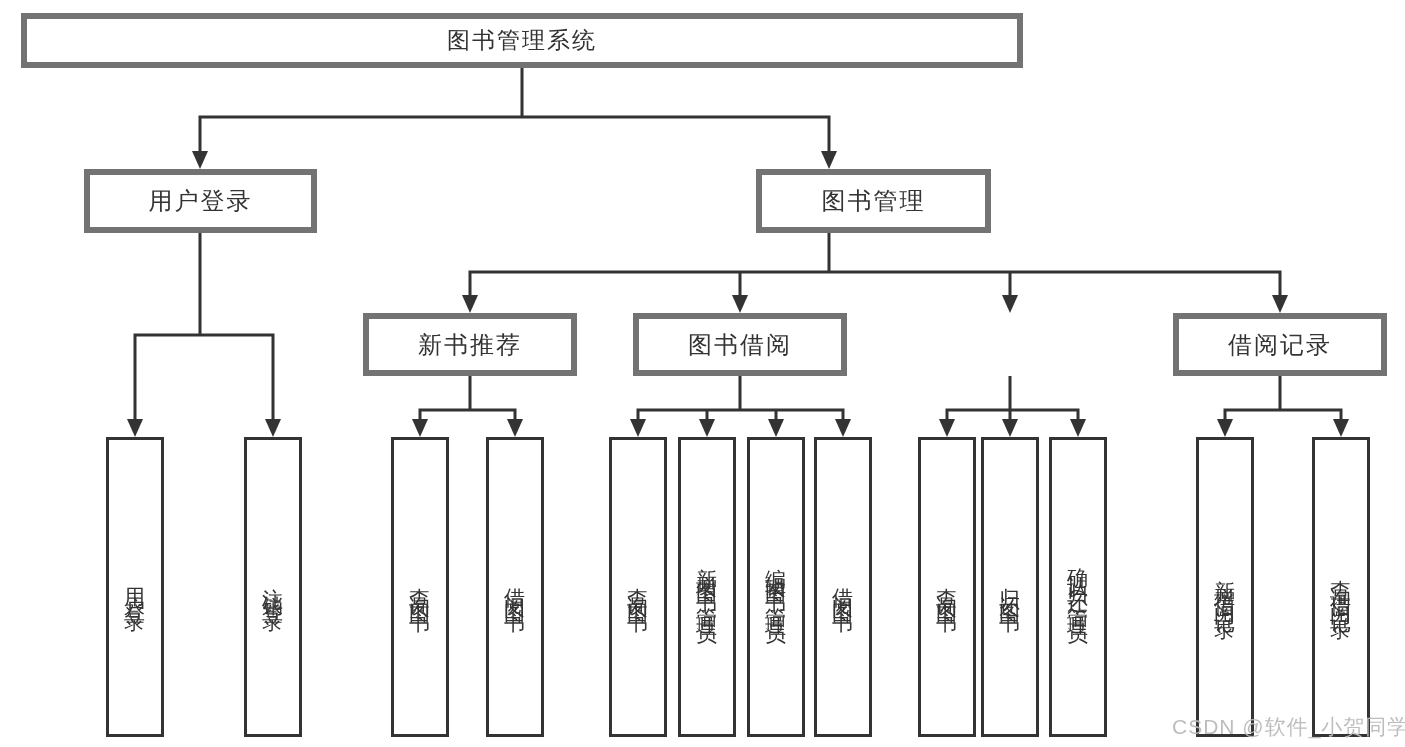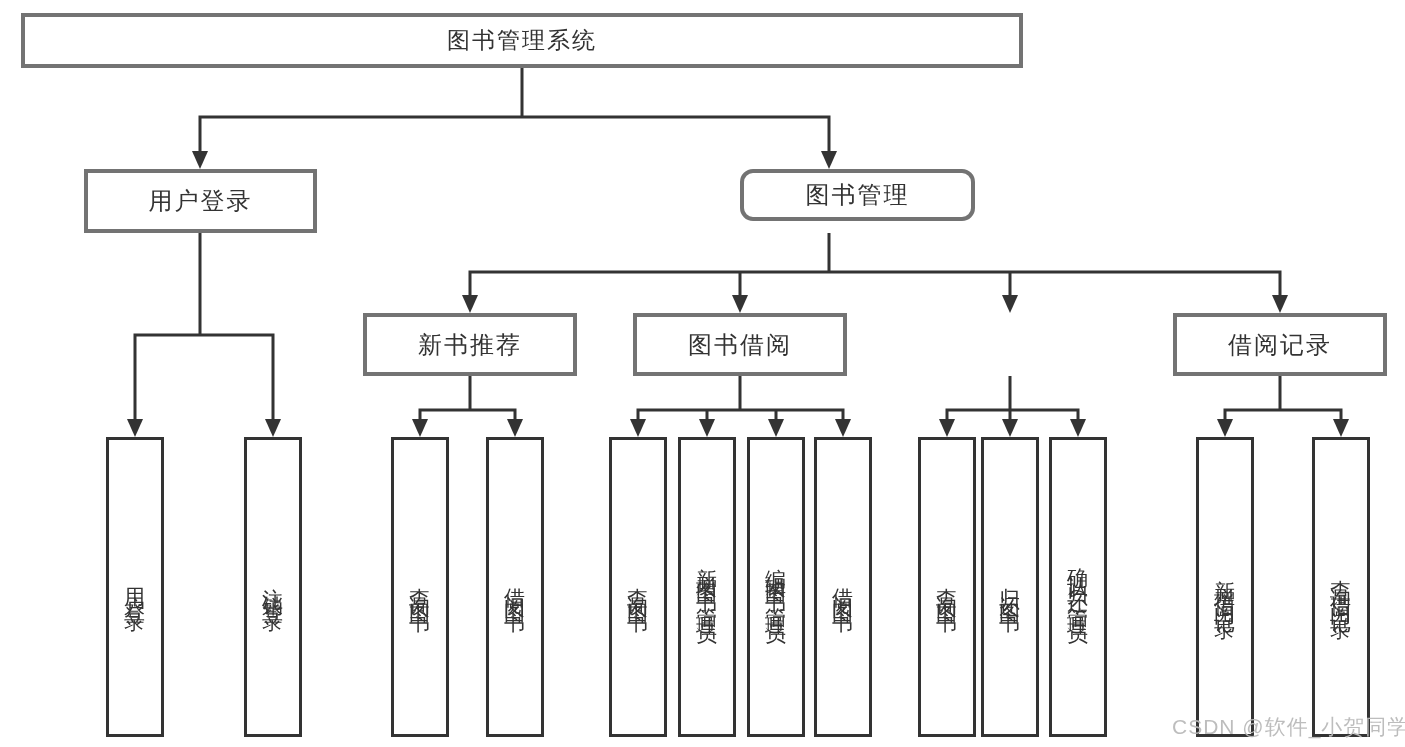--- a/index.html
+++ b/index.html
@@ -1,21 +1,21 @@
 <!DOCTYPE html>
 <html><head>
 <meta charset="utf-8">
 <style>
   html,body{margin:0;padding:0;background:#fff;}
   body{font-family:"Liberation Sans","DejaVu Sans",sans-serif;}
   .canvas{position:relative;width:1405px;height:747px;background:#ffffff;overflow:hidden;}
   .wires{position:absolute;left:0;top:0;z-index:1;}
   .box{
     position:absolute;box-sizing:border-box;z-index:2;
-    border:4px solid #737373;background:#ffffff;color:#333333;
+    border:6px solid #737373;background:#ffffff;color:#333333;
     display:flex;align-items:center;justify-content:center;
     font-size:24px;letter-spacing:2px;white-space:nowrap;
   }
   .box.root{font-size:23px;}
   .vbox{
     position:absolute;box-sizing:border-box;z-index:2;
     border:3px solid #333333;background:#ffffff;color:#333333;
     display:flex;align-items:center;justify-content:center;
   }
   .vtext{
@@ -61,21 +61,21 @@
       <polygon points="1010,437 1002,419 1018,419"></polygon>
       <polygon points="1078,437 1070,419 1086,419"></polygon>
       <polygon points="1225,437 1217,419 1233,419"></polygon>
       <polygon points="1341,437 1333,419 1349,419"></polygon>
     </g>
   </svg>
 
   <div class="box root" style="left:21px;top:13px;width:1002px;height:55px;">图书管理系统</div>
 
   <div class="box" style="left:84px;top:169px;width:233px;height:64px;">用户登录</div>
-  <div class="box" style="left:740px;top:169px;width:235px;height:52px;border-radius:13px;">图书管理</div>
+  <div class="box" style="left:756px;top:169px;width:235px;height:64px;">图书管理</div>
 
   <div class="box" style="left:363px;top:313px;width:214px;height:63px;">新书推荐</div>
   <div class="box" style="left:633px;top:313px;width:214px;height:63px;">图书借阅</div>
   <div class="box" style="left:1173px;top:313px;width:214px;height:63px;">借阅记录</div>
 
   <div class="vbox" style="left:106px;top:437px;width:58px;height:300px;">
     <span class="vtext">用户登录</span>
   </div>
   <div class="vbox" style="left:244px;top:437px;width:58px;height:300px;">
     <span class="vtext">注销登录</span>

